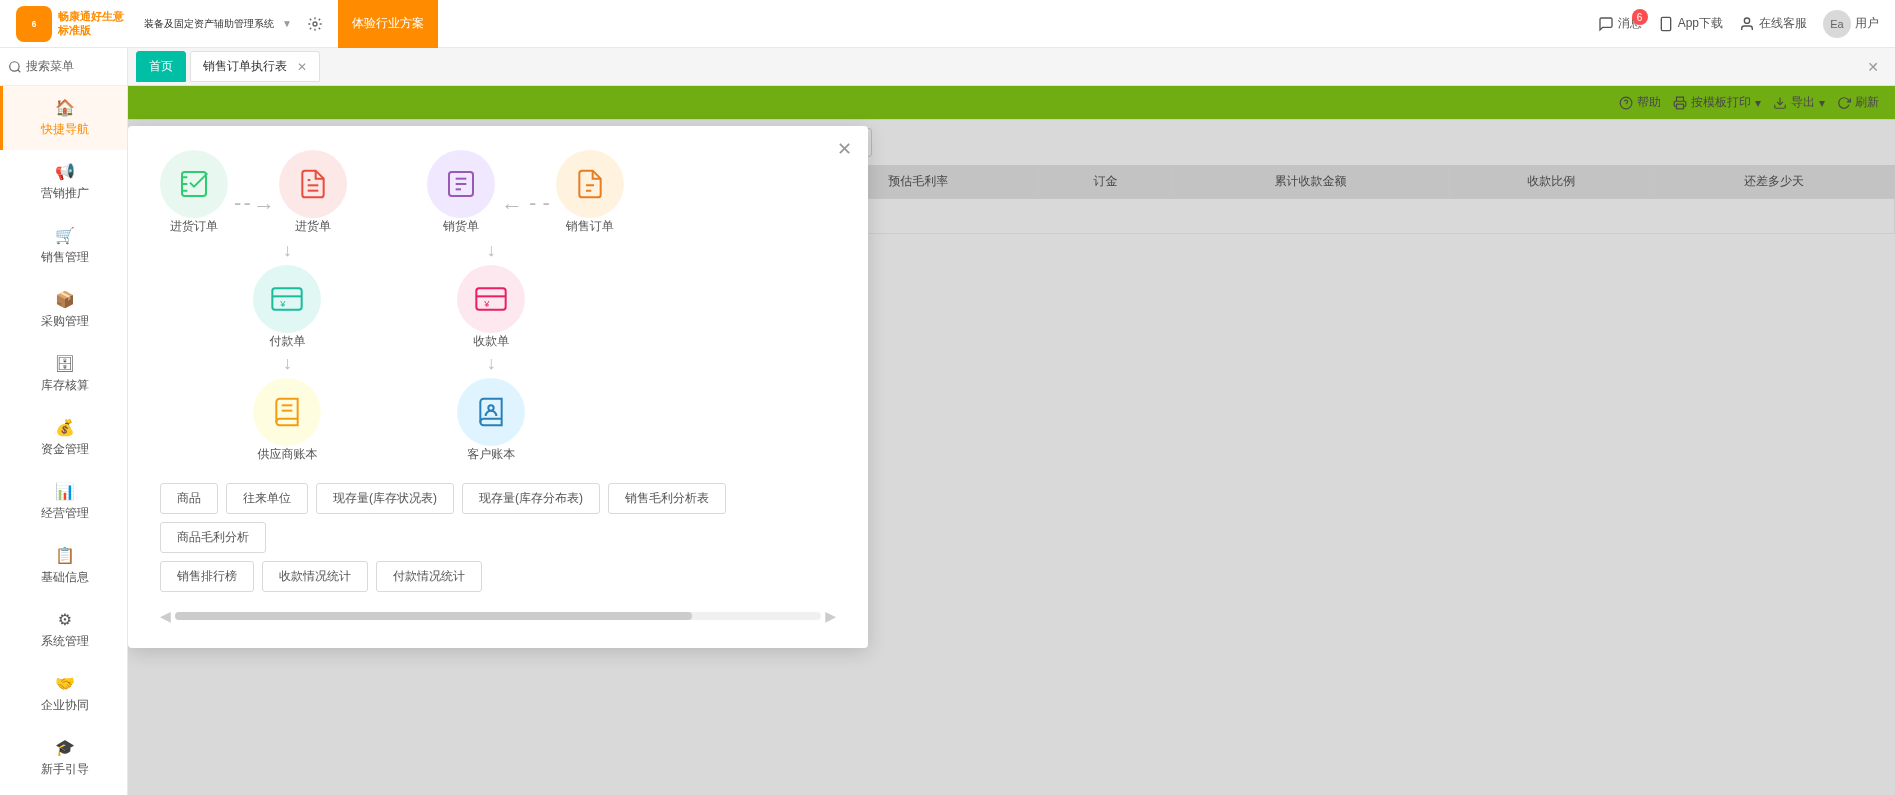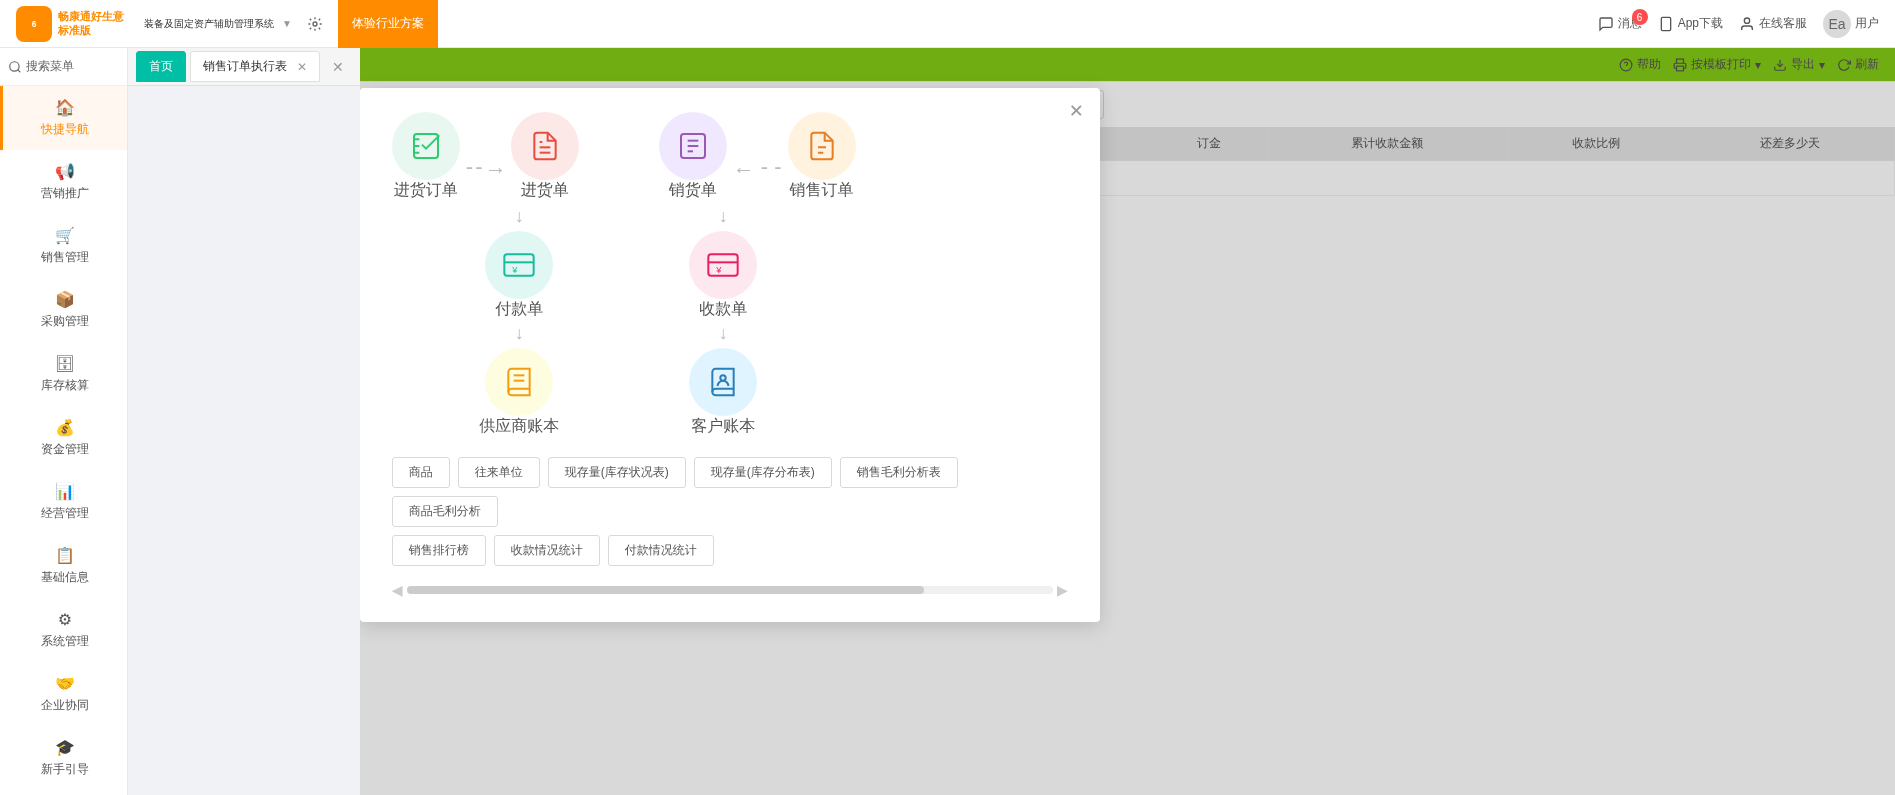--- a/index.html
+++ b/index.html
@@ -3,39 +3,39 @@
   <meta charset="utf-8">
   <style>
     * { box-sizing: border-box; margin: 0; padding: 0; }
     body { font-family: 'Microsoft YaHei', Arial, sans-serif; font-size: 13px; background: #f0f2f5; overflow: hidden; }
 
     
     .app-container { display: flex; flex-direction: column; height: 795px; width: 1895px; }
     .top-bar { display: flex; align-items: center; background: #fff; height: 48px; padding: 0 16px; border-bottom: 1px solid #e8e8e8; flex-shrink: 0; }
     .main-area { display: flex; flex: 1; overflow: hidden; }
     .sidebar { width: 128px; background: #fff; border-right: 1px solid #e8e8e8; flex-shrink: 0; display: flex; flex-direction: column; }
-    .content-area { flex: 1; display: flex; flex-direction: row; overflow: hidden; position: relative; }
+    .content-area { flex: 1; display: flex; flex-direction: column; overflow: hidden; position: relative; }
     .tab-bar { display: flex; align-items: center; background: #f5f5f5; border-bottom: 1px solid #e0e0e0; height: 38px; padding: 0 8px; flex-shrink: 0; }
     .page-content { flex: 1; overflow: auto; background: #fff; position: relative; }
 
     
     .logo-area { display: flex; align-items: center; width: 128px; flex-shrink: 0; }
     .logo-icon { width: 36px; height: 36px; background: #ff8c00; border-radius: 8px; display: flex; align-items: center; justify-content: center; margin-right: 6px; }
     .logo-icon svg { width: 20px; height: 20px; }
     .logo-text { font-size: 11px; color: #ff8c00; font-weight: bold; line-height: 1.2; }
     .top-nav { display: flex; align-items: center; flex: 1; gap: 8px; }
     .system-title { font-size: 10px; color: #333; margin-right: 4px; }
     .system-title-dropdown { display: flex; align-items: center; gap: 4px; cursor: pointer; }
     .dropdown-arrow { color: #999; font-size: 10px; }
     .settings-icon-btn { width: 30px; height: 30px; display: flex; align-items: center; justify-content: center; cursor: pointer; color: #666; }
     .experience-btn { background: #ff8c00; color: #fff; border: none; padding: 22px 14px; border-radius: 4px; cursor: pointer; font-size: 12px; }
     .top-right { display: flex; align-items: center; gap: 16px; margin-left: auto; }
     .top-right-item { display: flex; align-items: center; gap: 4px; cursor: pointer; color: #555; font-size: 12px; position: relative; }
     .badge { background: #ff4d4f; color: #fff; border-radius: 50%; width: 16px; height: 16px; font-size: 10px; display: flex; align-items: center; justify-content: center; position: absolute; top: -6px; right: -6px; }
-    .user-avatar { width: 28px; height: 28px; background: #d9d9d9; border-radius: 50%; display: flex; align-items: center; justify-content: center; font-size: 14px; color: #666; }
+    .user-avatar { width: 28px; height: 28px; background: #d9d9d9; border-radius: 50%; display: flex; align-items: center; justify-content: center; font-size: 11px; color: #666; }
 
     
     .sidebar-search { padding: 10px 8px; border-bottom: 1px solid #f0f0f0; }
     .sidebar-search-inner { display: flex; align-items: center; gap: 4px; color: #666; font-size: 12px; cursor: pointer; }
     .sidebar-item { display: flex; flex-direction: column; align-items: center; justify-content: center; padding: 12px 4px; cursor: pointer; color: #555; font-size: 12px; gap: 4px; border-left: 3px solid transparent; }
     .sidebar-item.active { background: #fff7f0; border-left-color: #ff8c00; color: #ff8c00; }
     .sidebar-item .icon { font-size: 16px; }
 
     
     .tab { display: flex; align-items: center; padding: 6px 12px; background: #fff; border: 1px solid #e0e0e0; border-radius: 3px 3px 0 0; font-size: 12px; color: #333; cursor: pointer; gap: 6px; margin-right: 4px; }
@@ -69,21 +69,21 @@
     .popup-close { position: absolute; top: 12px; right: 16px; font-size: 18px; color: #999; cursor: pointer; }
     .flow-circle { width: 68px; height: 68px; border-radius: 50%; display: flex; align-items: center; justify-content: center; font-size: 28px; }
     .flow-circle.green { background: #e8f8f0; }
     .flow-circle.red { background: #fde8e8; }
     .flow-circle.purple { background: #f0e8ff; }
     .flow-circle.orange { background: #fff3e0; }
     .flow-circle.teal { background: #e0f7f4; }
     .flow-circle.pink { background: #fde8f0; }
     .flow-circle.yellow { background: #fffde0; }
     .flow-circle.light-blue { background: #e0f4ff; }
-    .flow-label { font-size: 16px; color: #555; text-align: center; }
+    .flow-label { font-size: 12px; color: #555; text-align: center; }
     .flow-arrow-h-dashed { color: #ccc; font-size: 14px; padding: 0 8px; margin-top: 22px; display: flex; align-items: center; letter-spacing: -2px; }
     .flow-arrow-v { color: #ccc; font-size: 14px; text-align: center; line-height: 1; margin: 2px 0; }
     .flow-col { display: flex; flex-direction: column; align-items: center; }
 
     
     .common-functions { margin-top: 8px; }
     .common-functions-title { font-size: 13px; color: #333; margin-bottom: 10px; font-weight: bold; }
     .func-buttons { display: flex; flex-wrap: wrap; gap: 8px; }
     .func-btn { border: 1px solid #d9d9d9; background: #fff; color: #555; padding: 6px 16px; border-radius: 3px; font-size: 12px; cursor: pointer; }
 

